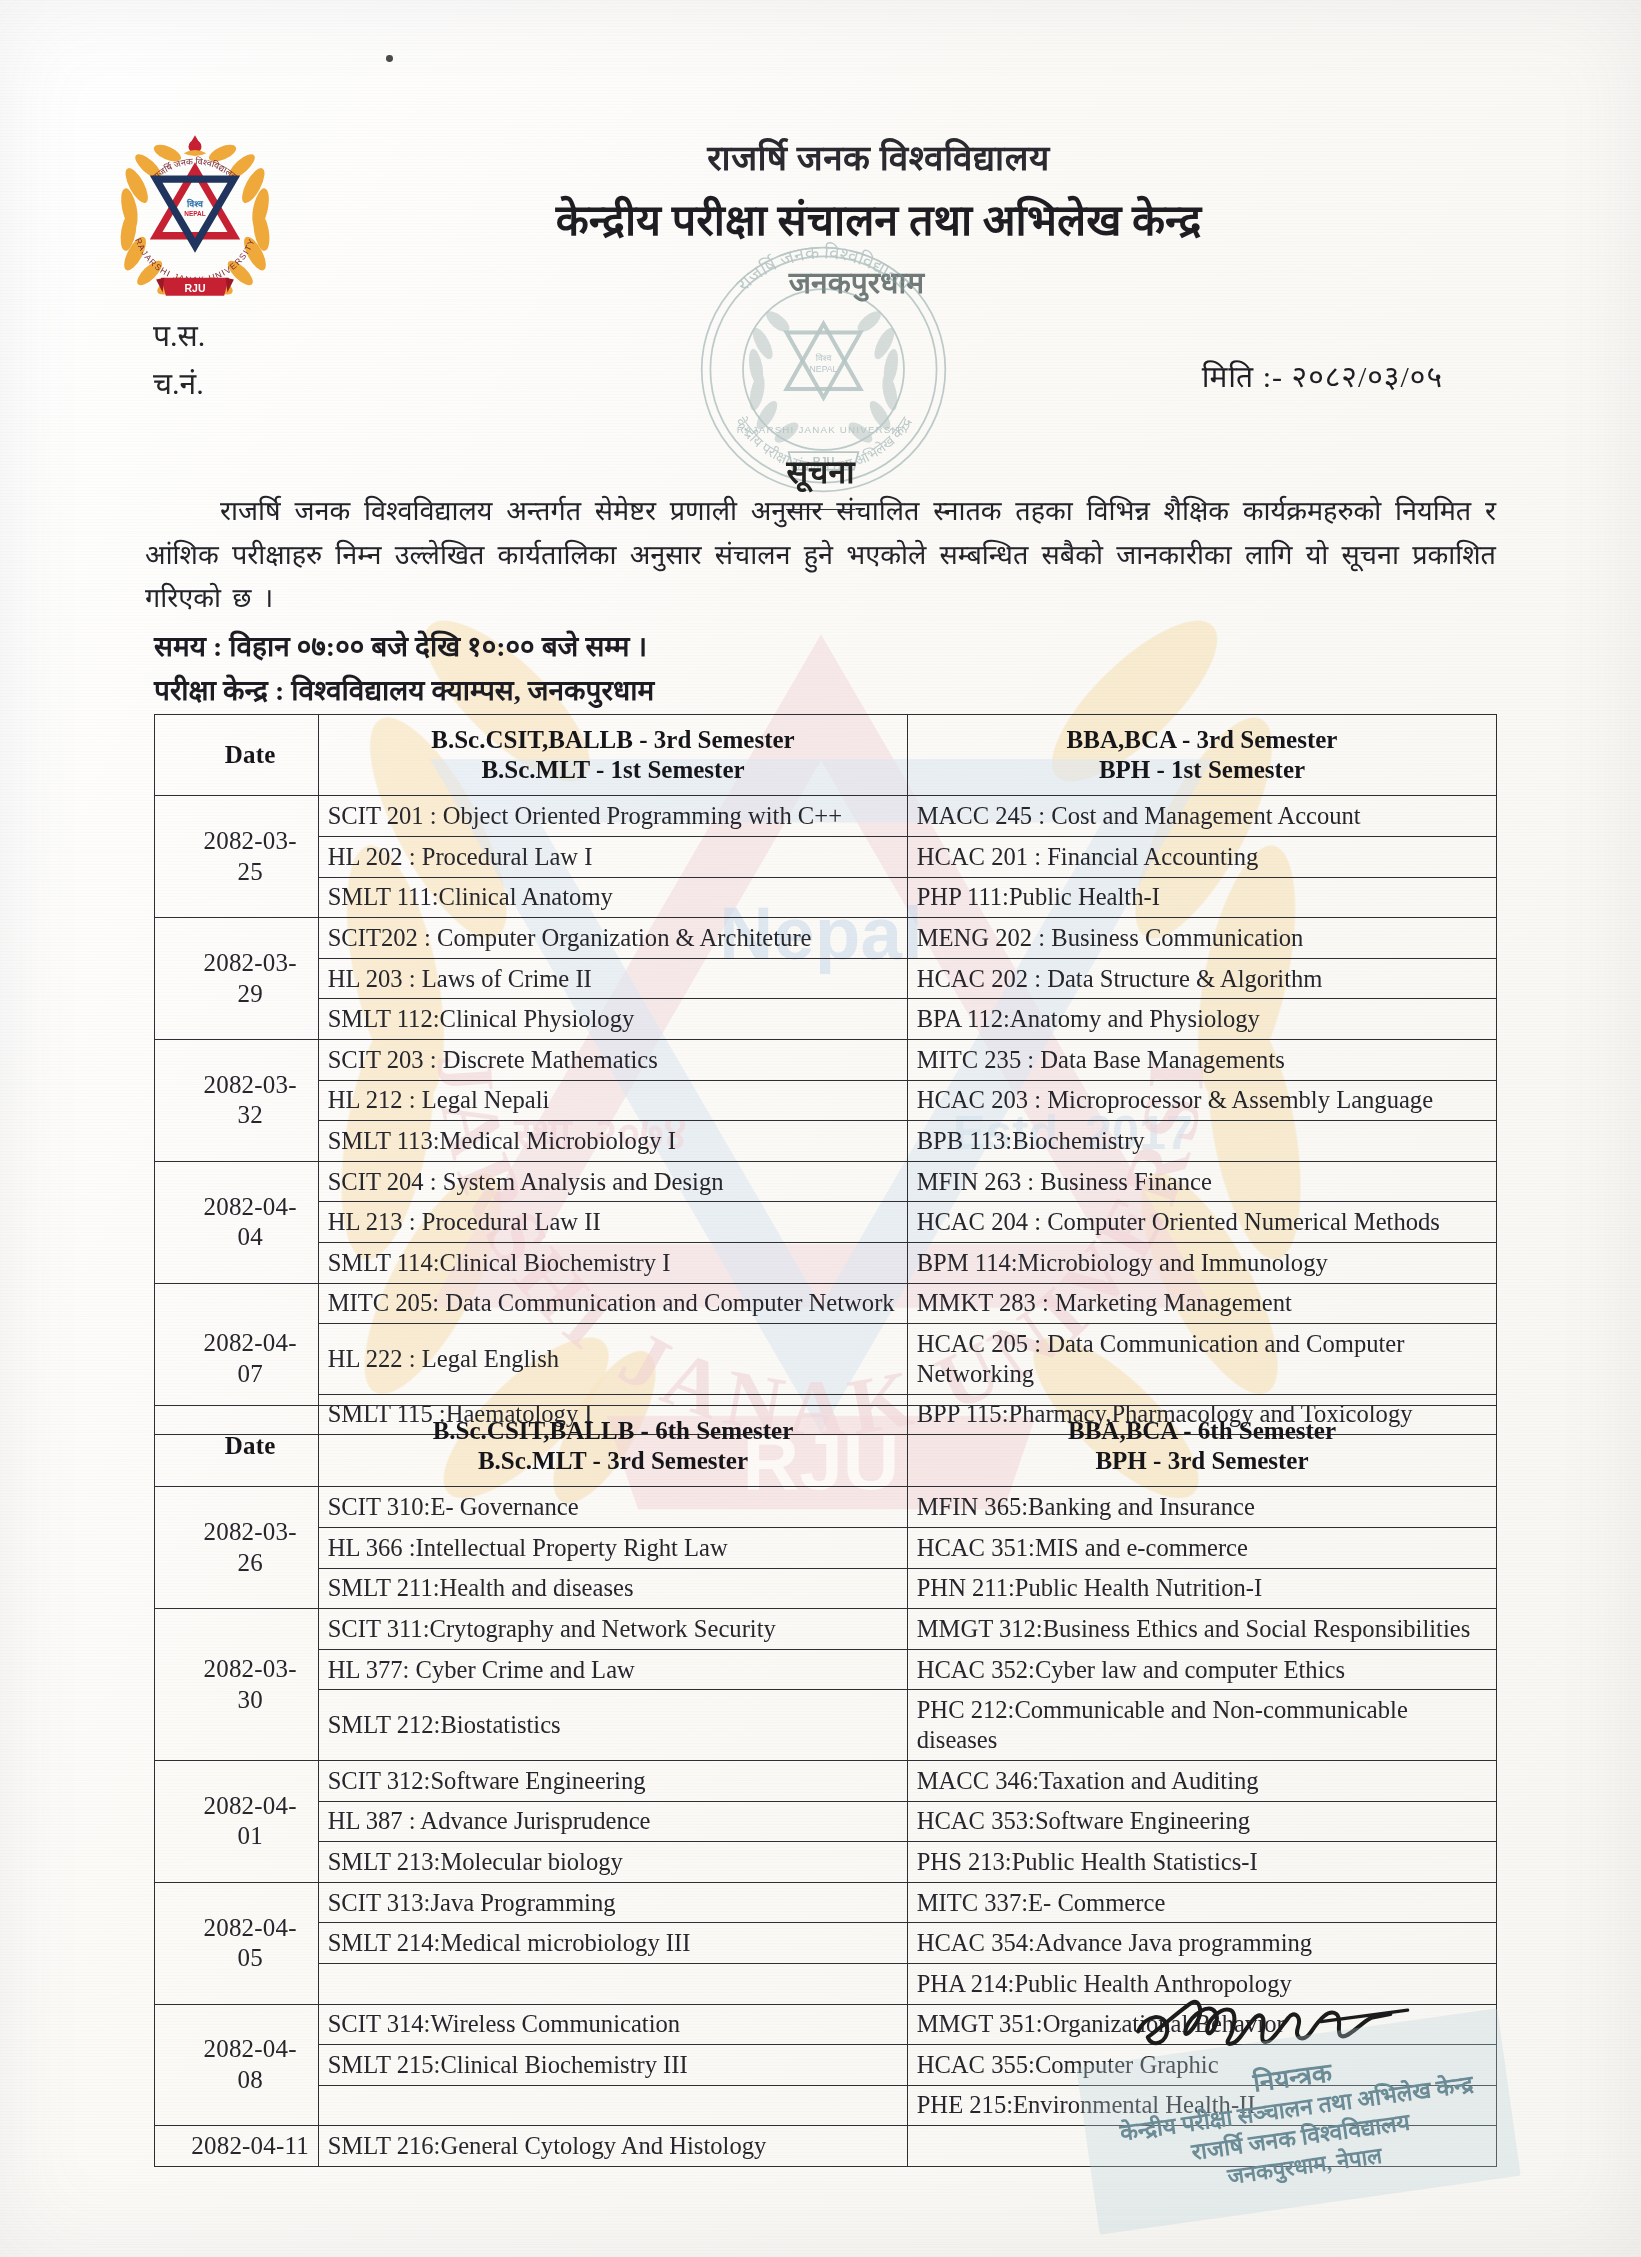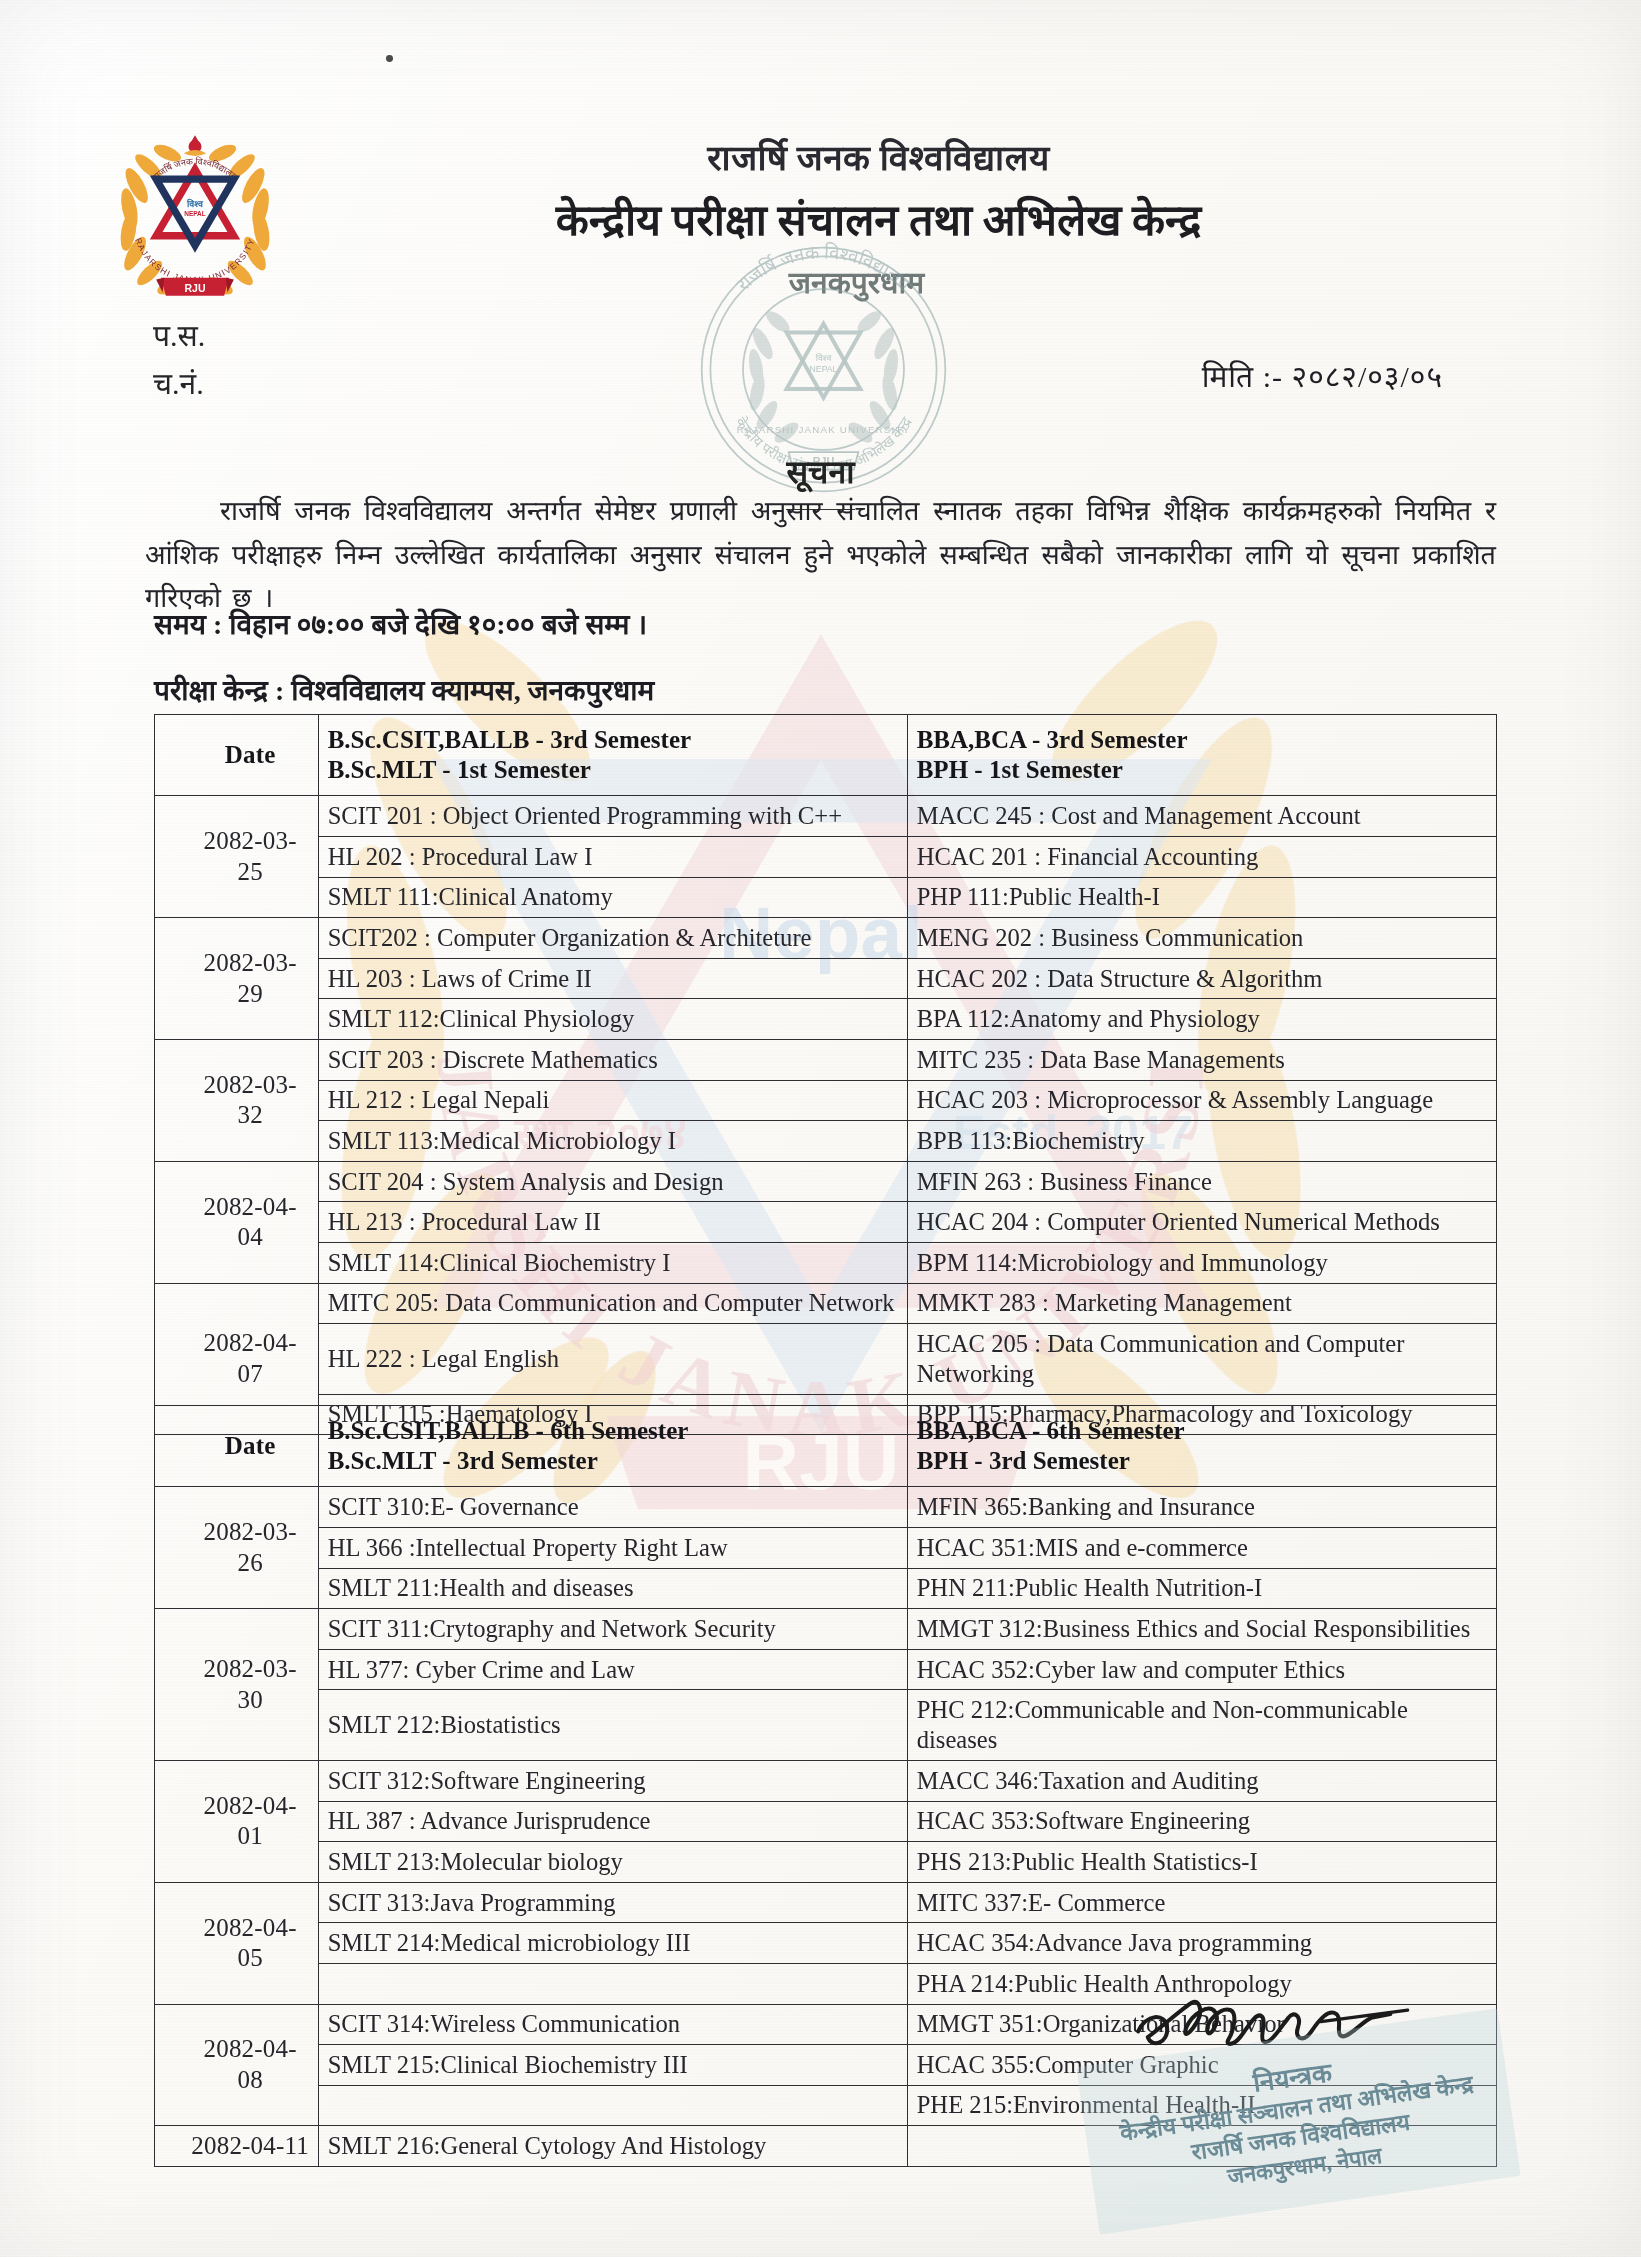--- a/index.html
+++ b/index.html
@@ -65,21 +65,21 @@
   }
   .suchana span{border-bottom:1.9px solid #333;padding-bottom:19px;}
 
   .para{
     position:absolute;left:145px;right:145px;top:490px;
     font-size:27px;line-height:1.62;color:#23232a;
     text-align:justify;text-justify:inter-word;text-indent:75px;
     word-spacing:4.8px;
   }
   .timeline{
-    position:absolute;left:154px;top:604px;font-size:28px;font-weight:600;color:#1c1c22;
+    position:absolute;left:154px;top:626px;font-size:28px;font-weight:600;color:#1c1c22;
   }
   .venueline{
     position:absolute;left:154px;top:670px;font-size:28px;font-weight:600;color:#1c1c22;
   }
 
   
   .tbl{
     position:absolute;border-collapse:collapse;
     table-layout:fixed;
     background:rgba(255,255,255,0.0);
@@ -87,21 +87,21 @@
   .tbl td{
     border:1.5px solid #2e2e33;
     padding:4.8px 8.7px;
     font-size:24.6px;
     color:#26262c;
     vertical-align:middle;
     line-height:1.22;
     background:transparent;
   }
   .tbl td.hdr{
-    font-weight:700;font-size:25px;padding:9.7px 8.7px;color:#16161a;
+    font-weight:700;font-size:25px;padding:9.7px 8.7px;color:#16161a;text-align:center;
   }
   .tbl td.date{
     text-align:center;font-size:25px;letter-spacing:0.2px;padding-left:36px;
   }
   .tbl td.empty{padding:0;height:37px;}
 
   #table1{left:154px;top:714px;width:1342px;}
   #table2{left:154px;top:1405px;width:1342px;}
 
   

